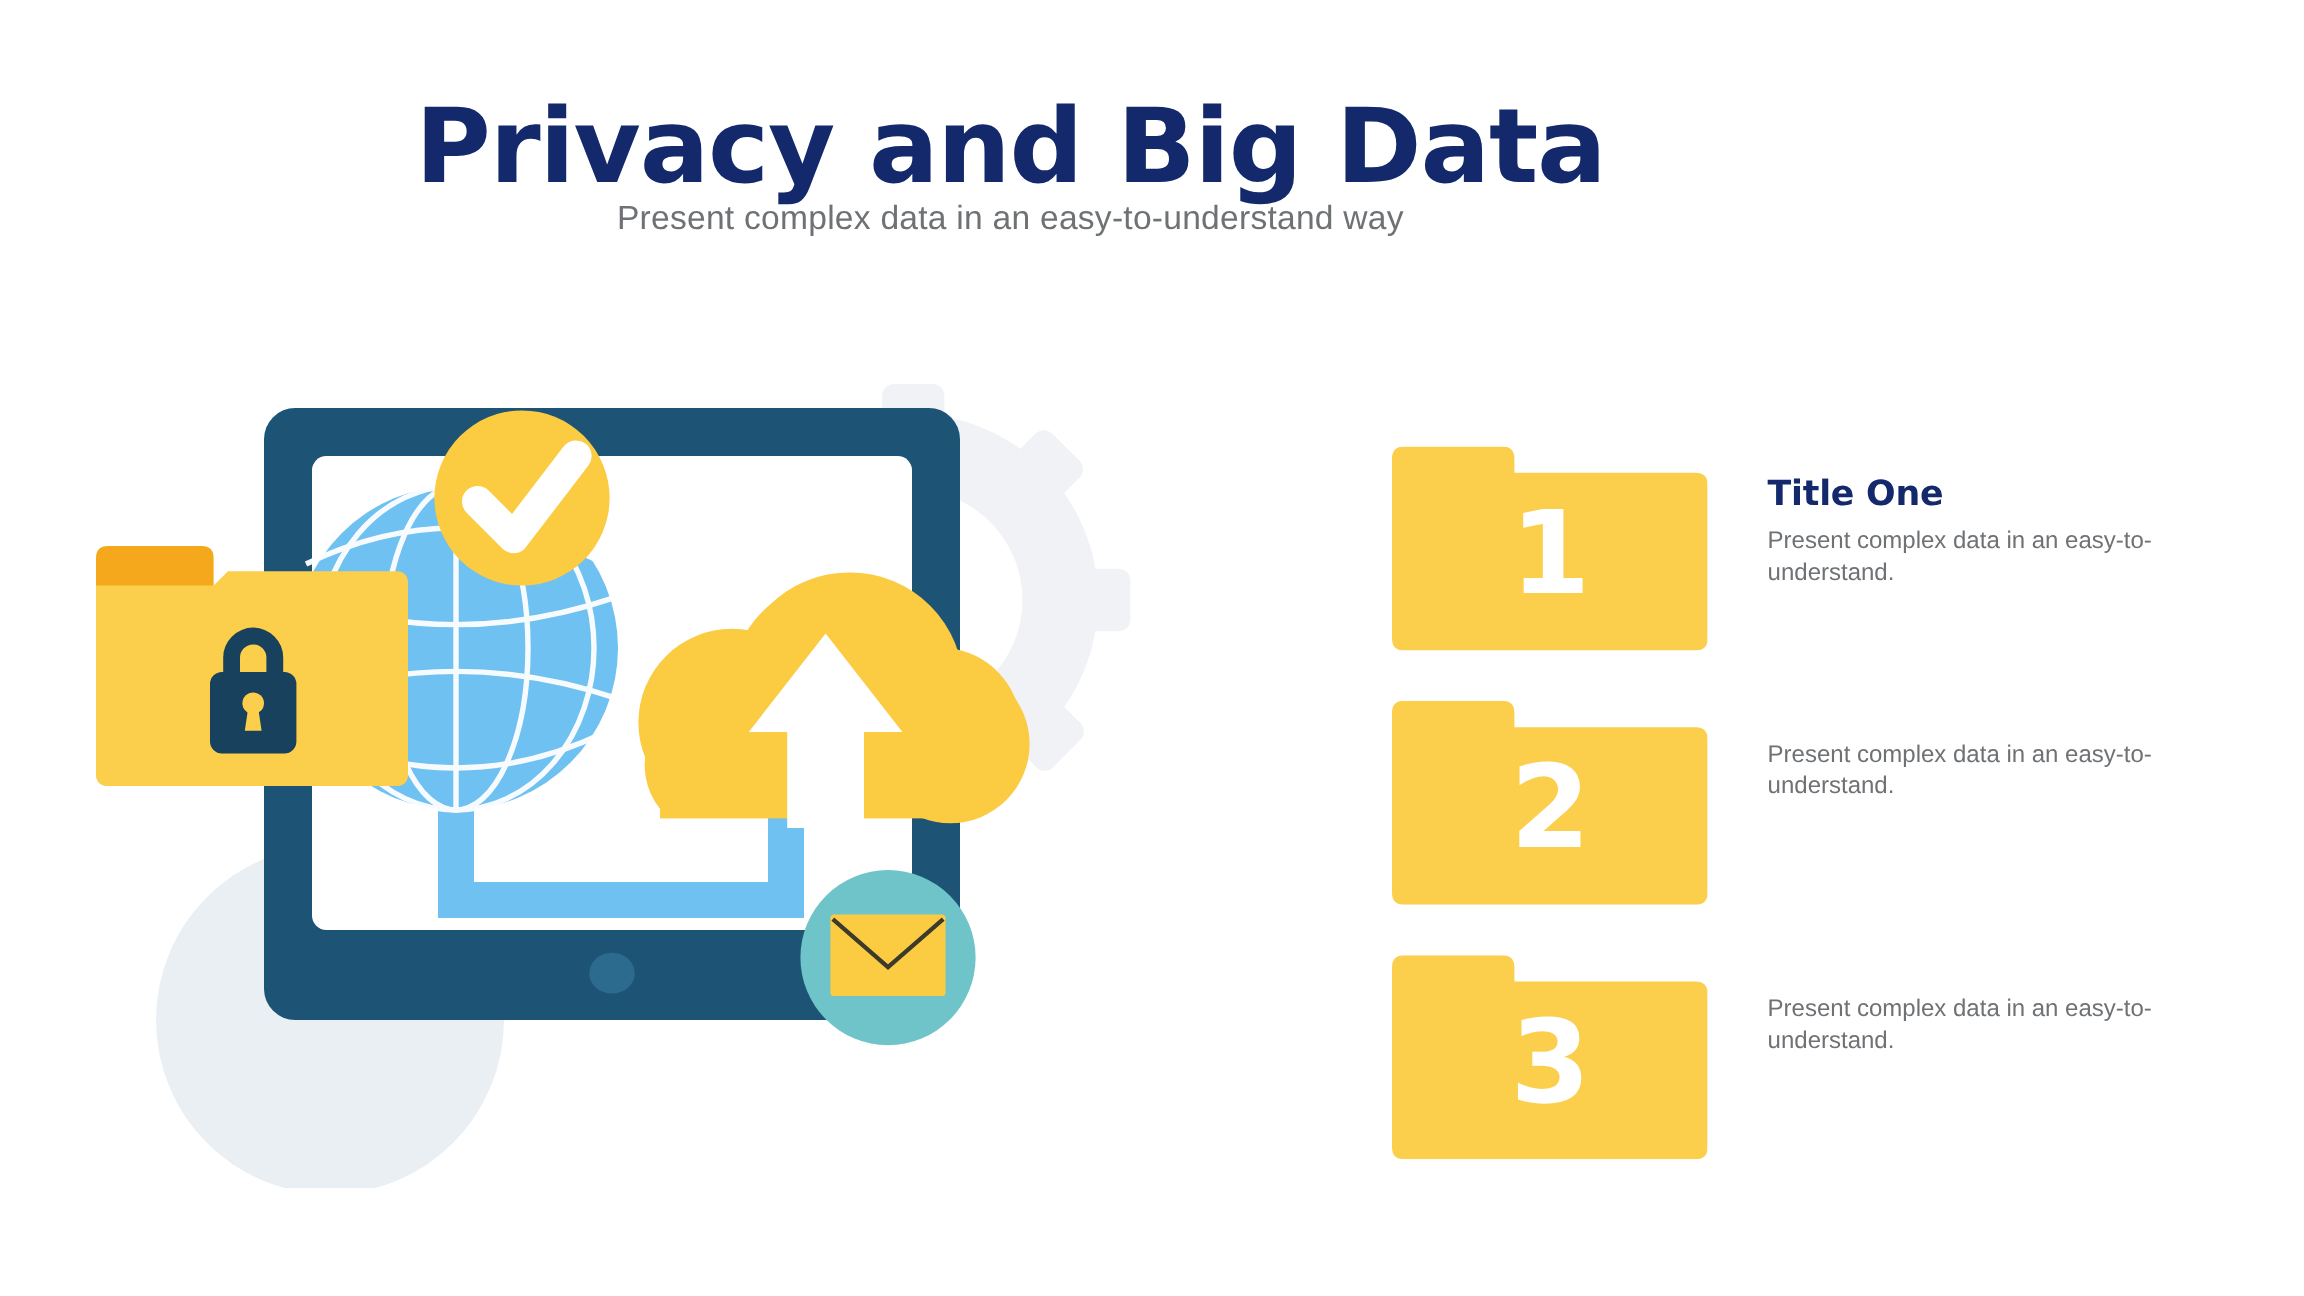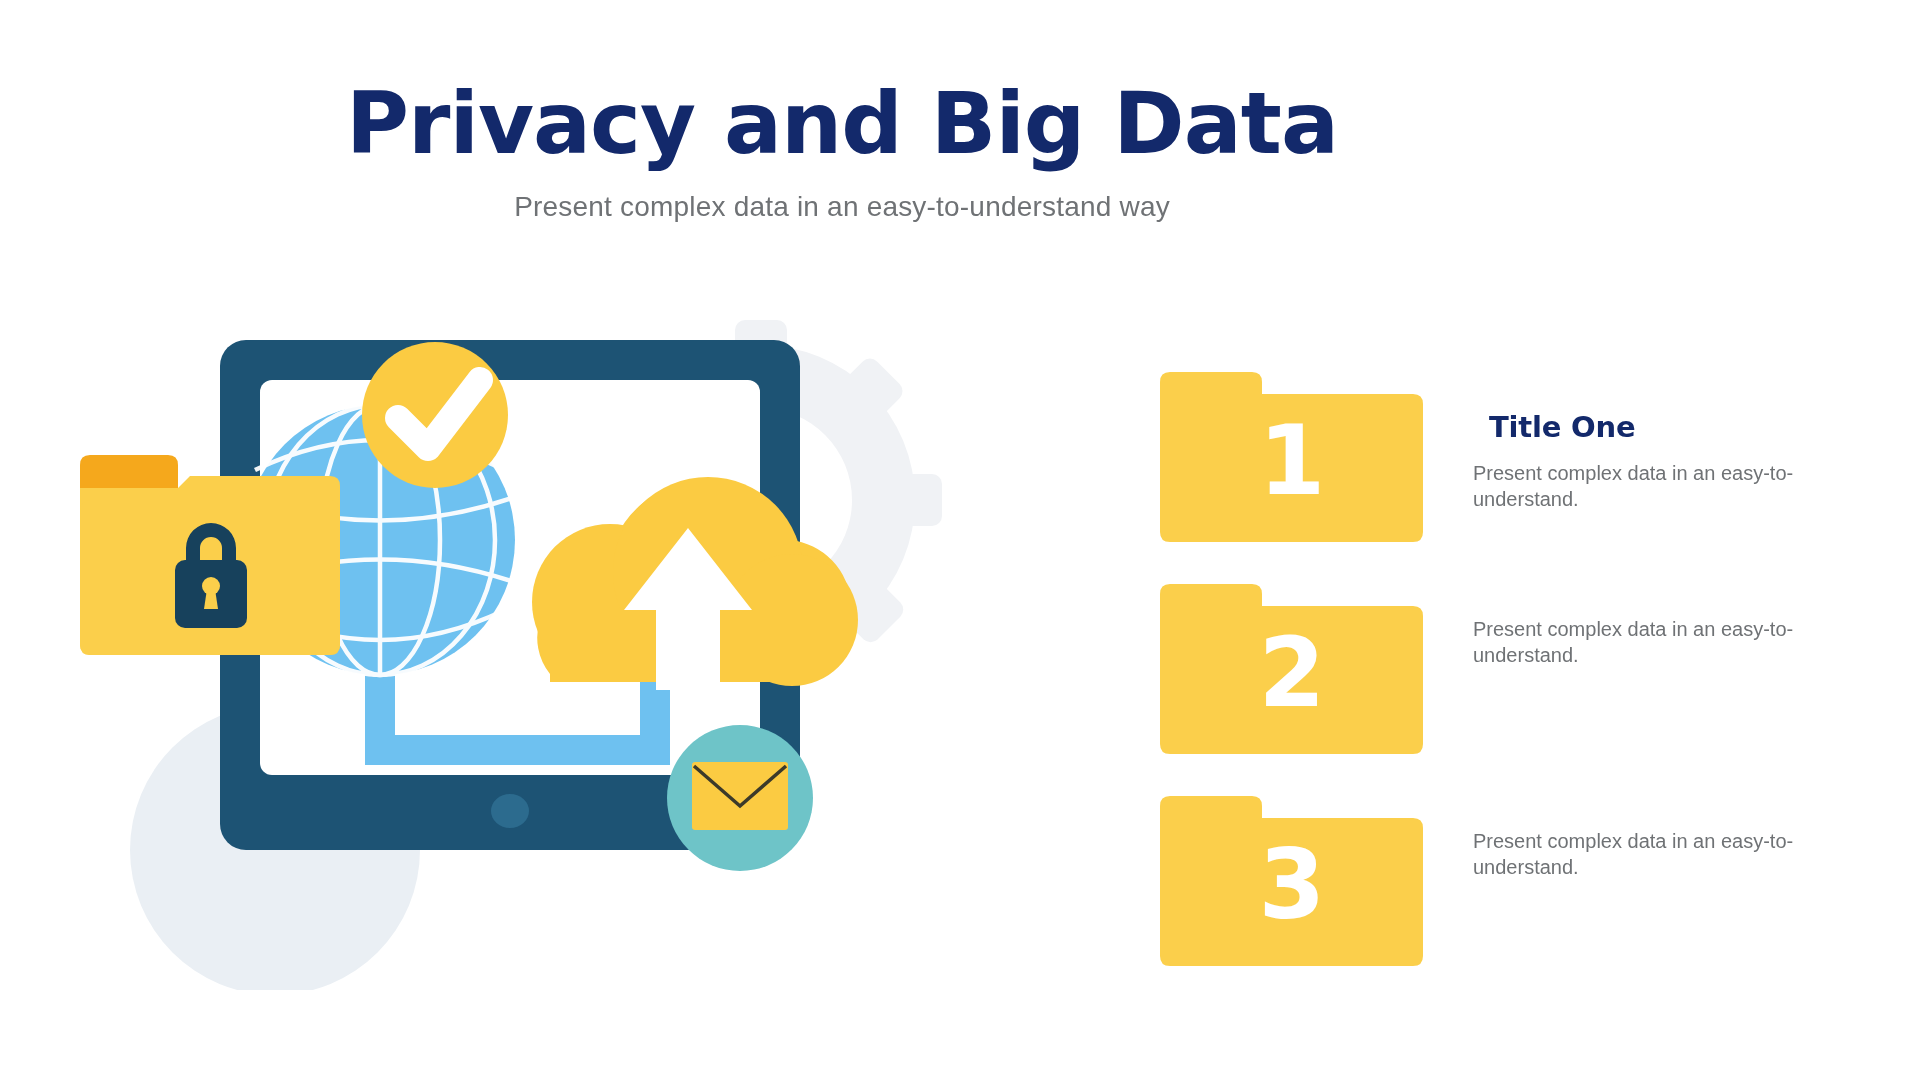--- a/index.html
+++ b/index.html
@@ -20,21 +20,21 @@
   .title{
     margin:0;
     font-size:86px;
     font-weight:bold;
     letter-spacing:-1px;
     color:#13296b;
     line-height:1.0;
     font-family:"DejaVu Sans","Liberation Sans",sans-serif;
   }
   .subtitle{
-    margin:25px 0 0 0;
+    margin:0 0 0 0;
     font-size:28px;
     font-weight:400;
     color:#6f7275;
     letter-spacing:.2px;
     font-family:"Liberation Sans",sans-serif;
   }
 
   
   .illustration{
     position:absolute;
@@ -73,21 +73,21 @@
     color:#ffffff;
     font-family:"DejaVu Sans","Liberation Sans",sans-serif;
     letter-spacing:-1px;
     user-select:none;
   }
   .item-text{
     padding-left:50px;
     padding-top:22px;
   }
   .item-title{
-    margin:16px;
+    margin:0;
     font-size:29px;
     font-weight:bold;
     color:#13296b;
     letter-spacing:-.2px;
     font-family:"DejaVu Sans","Liberation Sans",sans-serif;
   }
   .item-desc{
     margin:10px 0 0 0;
     font-size:20px;
     line-height:1.3;

